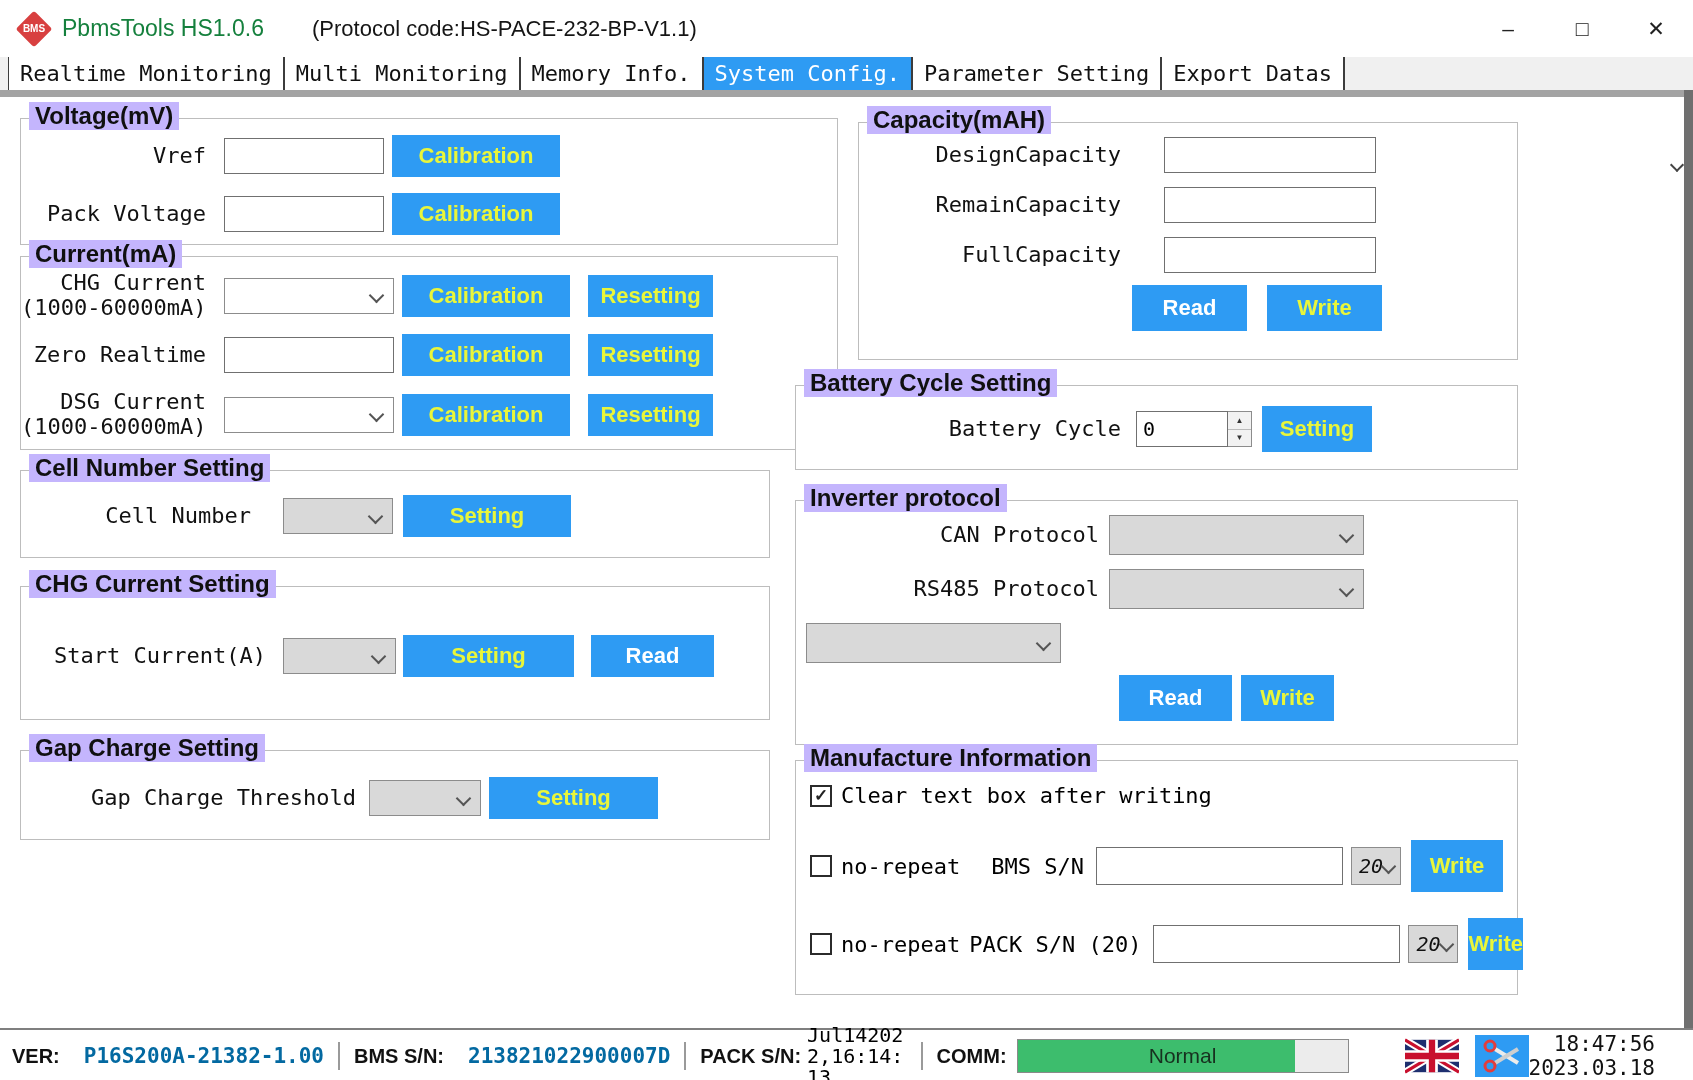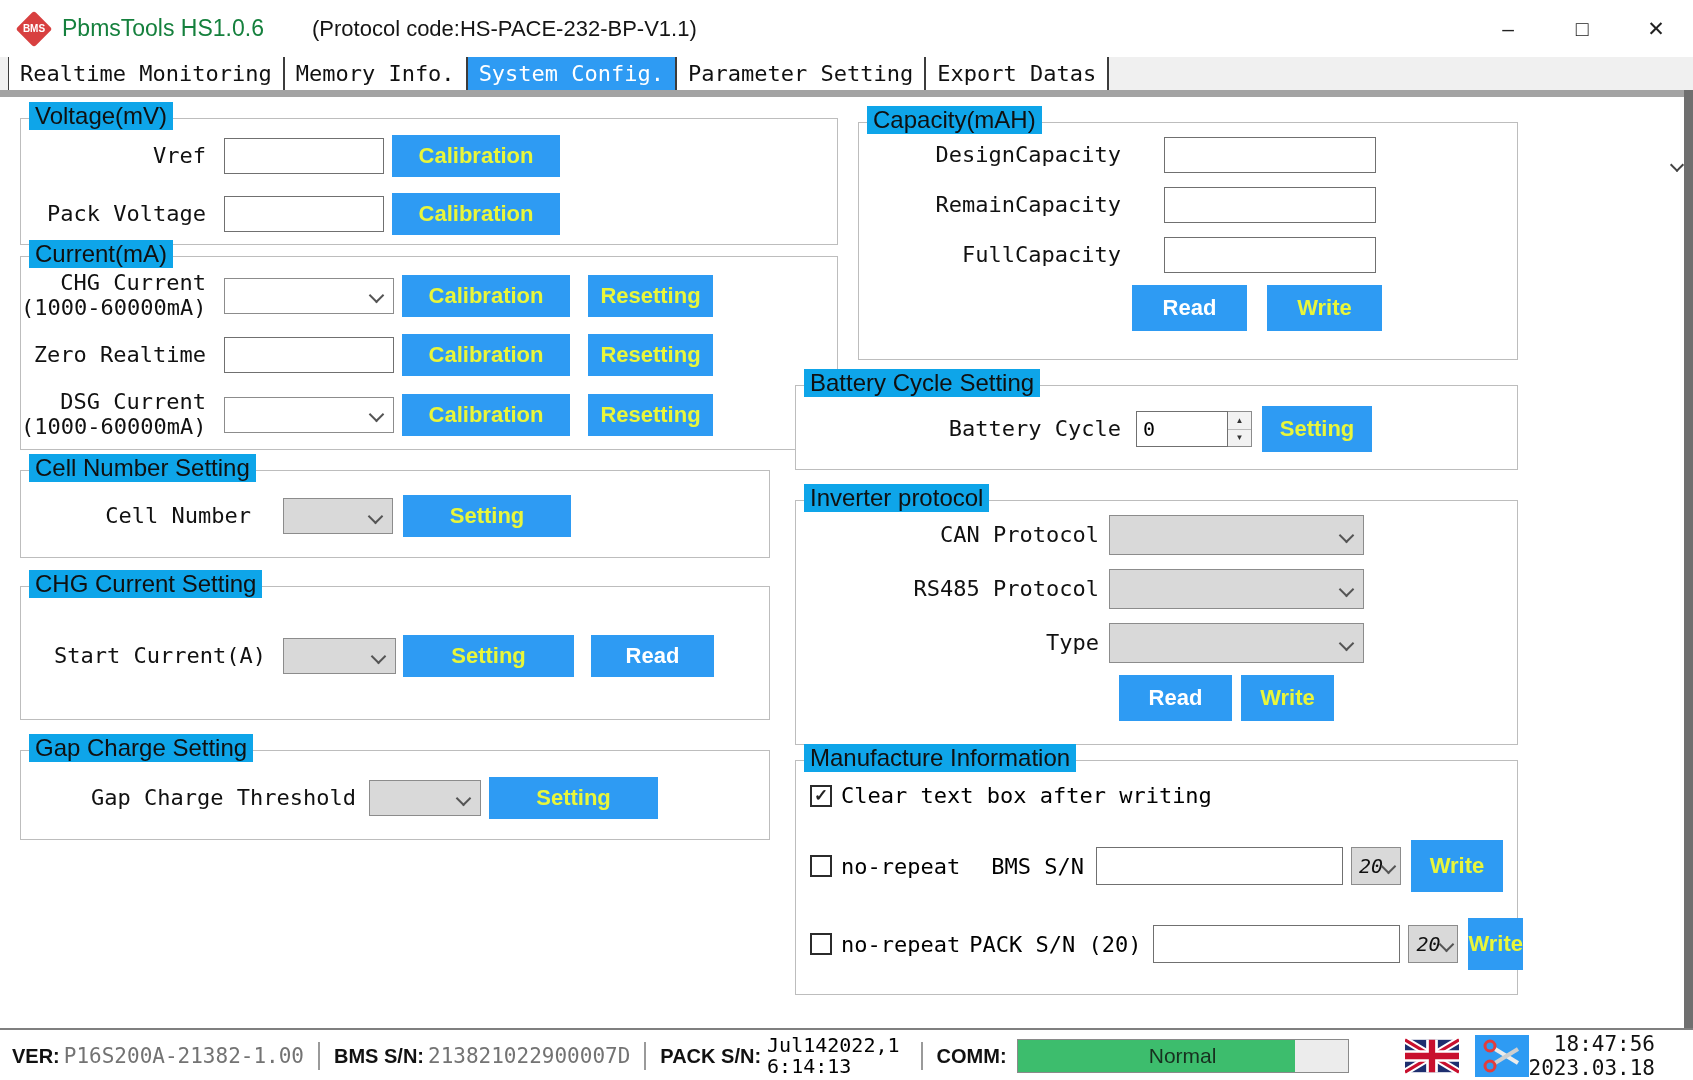--- a/index.html
+++ b/index.html
@@ -17,21 +17,21 @@
   .win-btn{width:74px;display:flex;align-items:center;justify-content:center;font-size:21px;color:#222;}
 
   
   .tabbar{position:absolute;top:57px;left:0;right:0;height:40px;background:#f0f0f0;display:flex;align-items:stretch;padding-left:8px;border-bottom:7px solid #a3a3a3;box-sizing:border-box;}
   .tab{display:flex;align-items:center;padding:0 11px;font-family:"DejaVu Sans Mono",monospace;font-size:22px;color:#111;background:#fff;border-right:2px solid #3c3c3c;white-space:nowrap;}
   .tab.first{border-left:1px solid #3c3c3c;}
   .tab.active{background:#2e9bf3;color:#fff;}
 
   
   .group{position:absolute;border:1px solid #bdbdbd;background:#fff;box-sizing:border-box;}
-  .gtitle{position:absolute;top:-17px;left:8px;background:#0ea5e9;padding:0 6px;font-size:24px;font-weight:normal;color:#101010;white-space:nowrap;}
+  .gtitle{position:absolute;top:-17px;left:8px;background:#c4b5fd;padding:0 6px;font-size:24px;font-weight:bold;color:#101010;white-space:nowrap;}
 
   .frow{display:flex;align-items:center;}
   .lbl{font-family:"DejaVu Sans Mono",monospace;font-size:22px;color:#111;text-align:right;line-height:1.12;white-space:nowrap;}
   .tin{box-sizing:border-box;border:1px solid #707070;background:#fff;height:36px;font-size:20px;padding:0 6px;font-family:"DejaVu Sans Mono",monospace;}
   .dd{box-sizing:border-box;border:1px solid #8c8c8c;background:#fff;height:36px;display:flex;align-items:center;}
   .dd.grey{background:#d9d9d9;}
   .dd .ddval{font-family:"DejaVu Sans Mono",monospace;font-size:20px;margin-left:7px;color:#111;}
   .chev{margin-left:auto;margin-right:11px;width:9px;height:9px;border-right:2px solid #555;border-bottom:2px solid #555;transform:rotate(45deg);flex:0 0 auto;}
   .btn{border:none;background:#2e9bf3;color:#fff;font-weight:bold;font-size:22px;font-family:"Liberation Sans",sans-serif;display:flex;align-items:center;justify-content:center;padding:0;cursor:default;}
   .btn.yel{color:#e9f63a;}
@@ -119,21 +119,21 @@
   #g-manu .srow2{margin-top:26px;}
   #g-manu .flex1{flex:1;}
   #g-manu .tin{width:247px;margin-left:12px;height:38px;}
   #g-manu .dd{width:50px;margin-left:8px;height:38px;font-style:italic;}
   #g-manu .dd .chev{margin-right:6px;}
   #g-manu .btn{width:92px;height:52px;margin-left:10px;}
 
   
   .statusbar{position:absolute;left:0;right:0;top:1028px;height:52px;border-top:2px solid #7f7f7f;display:flex;align-items:center;padding:0 12px;box-sizing:content-box;background:#fff;}
   .sb-label{font-size:20px;font-weight:bold;color:#111;white-space:nowrap;}
-  .sb-val{font-family:"DejaVu Sans Mono",monospace;font-size:21px;color:#737373;margin-left:4px;white-space:nowrap;}
+  .sb-val{font-family:"DejaVu Sans Mono",monospace;font-size:21px;color:#0369a1;margin-left:24px;white-space:nowrap;font-weight:bold;}
   .sb-sep{width:2px;height:28px;background:#9a9a9a;margin:0 14px;flex:0 0 auto;}
   .pack-val{font-family:"DejaVu Sans Mono",monospace;font-size:20px;line-height:1.05;width:206px;word-break:break-all;margin-left:6px;white-space:normal;}
   .comm-bar{position:relative;width:330px;height:32px;border:1px solid #8a8a8a;background:#ececec;margin-left:10px;flex:0 0 auto;}
   .comm-fill{height:100%;width:84%;background:#3dbd6d;}
   .comm-text{position:absolute;inset:0;display:flex;align-items:center;justify-content:center;font-size:21px;color:#17301f;border-radius:12px;}
   .flag{width:54px;height:36px;margin-left:56px;flex:0 0 auto;}
   .scissors{width:54px;height:42px;background:#2e9bf3;margin-left:16px;display:flex;align-items:center;justify-content:center;flex:0 0 auto;}
   .clock{margin-left:auto;margin-right:26px;text-align:right;font-family:"DejaVu Sans Mono",monospace;font-size:21px;line-height:1.15;color:#111;}
 
   
@@ -154,20 +154,21 @@
     <div class="protocol-code">(Protocol code:HS-PACE-232-BP-V1.1)</div>
     <div class="win-controls">
       <div class="win-btn">–</div>
       <div class="win-btn">□</div>
       <div class="win-btn">✕</div>
     </div>
   </div>
 
   <div class="tabbar">
     <div class="tab first">Realtime Monitoring</div>
+    <div class="tab">Multi Monitoring</div>
     <div class="tab">Memory Info.</div>
     <div class="tab active">System Config.</div>
     <div class="tab">Parameter Setting</div>
     <div class="tab">Export Datas</div>
   </div>
 
   <div class="group" id="g-voltage">
     <div class="gtitle">Voltage(mV)</div>
     <div class="frow">
       <div class="lbl">Vref</div>
@@ -292,21 +293,20 @@
         <span class="chev"></span>
       </div>
     </div>
     <div class="frow">
       <div class="lbl">RS485 Protocol</div>
       <div class="dd grey">
         <span class="chev"></span>
       </div>
     </div>
     <div class="frow">
-      <div class="lbl">Type</div>
       <div class="dd grey">
         <span class="chev"></span>
       </div>
     </div>
     <div class="btnrow">
       <button class="btn rd">Read</button>
       <button class="btn yel wr">Write</button>
     </div>
   </div>
 

